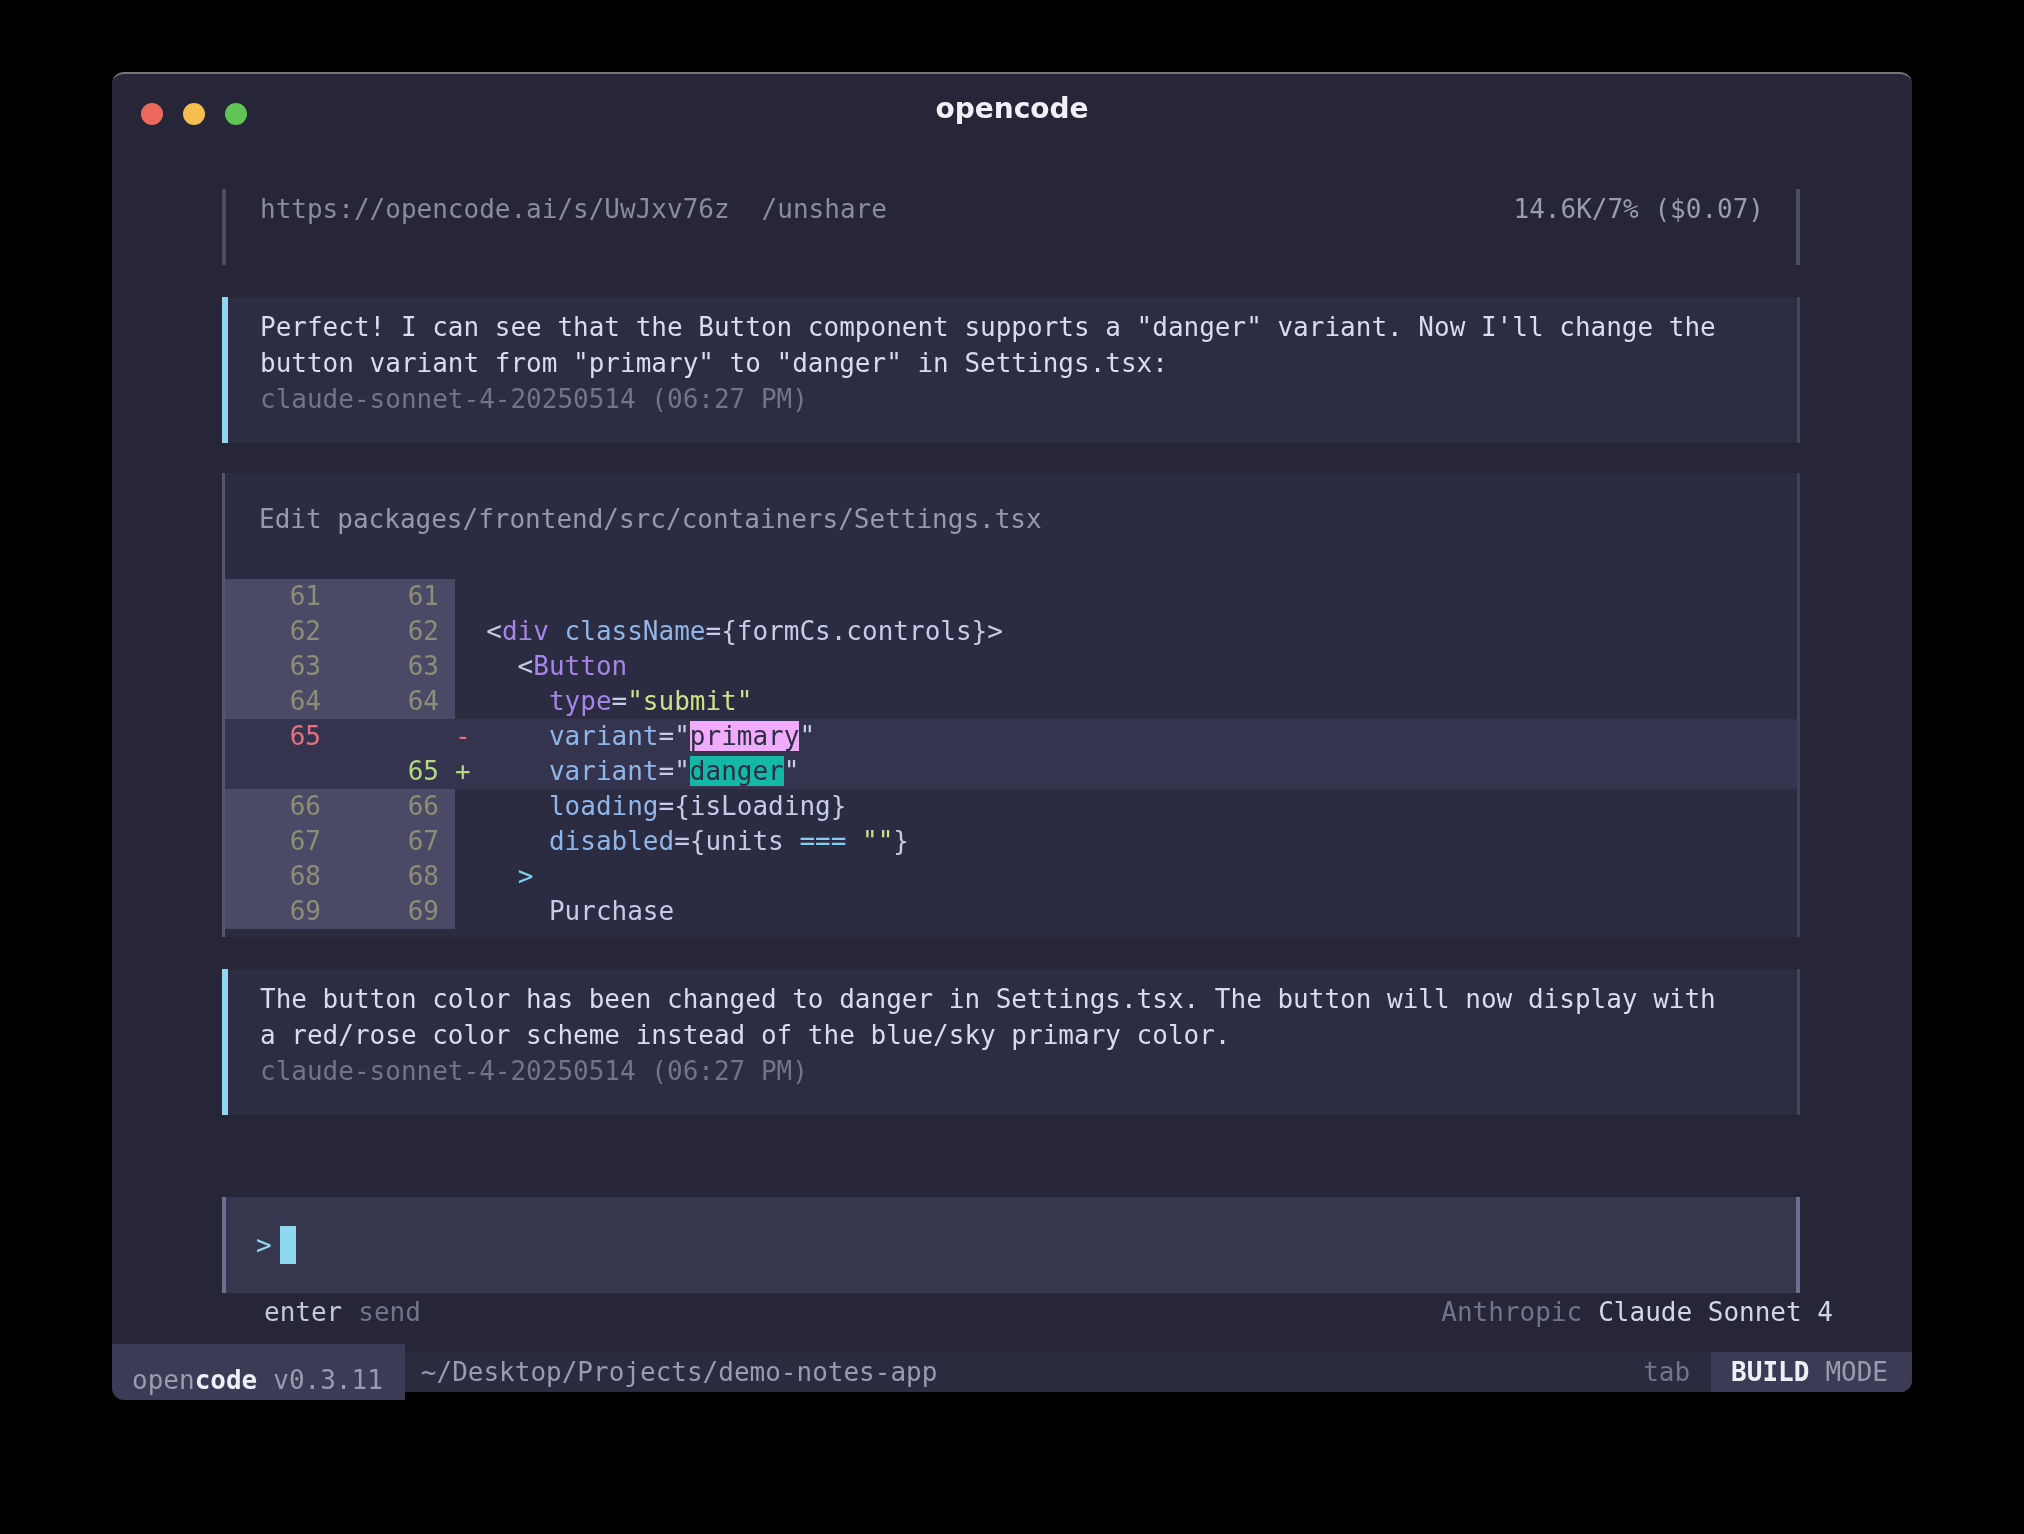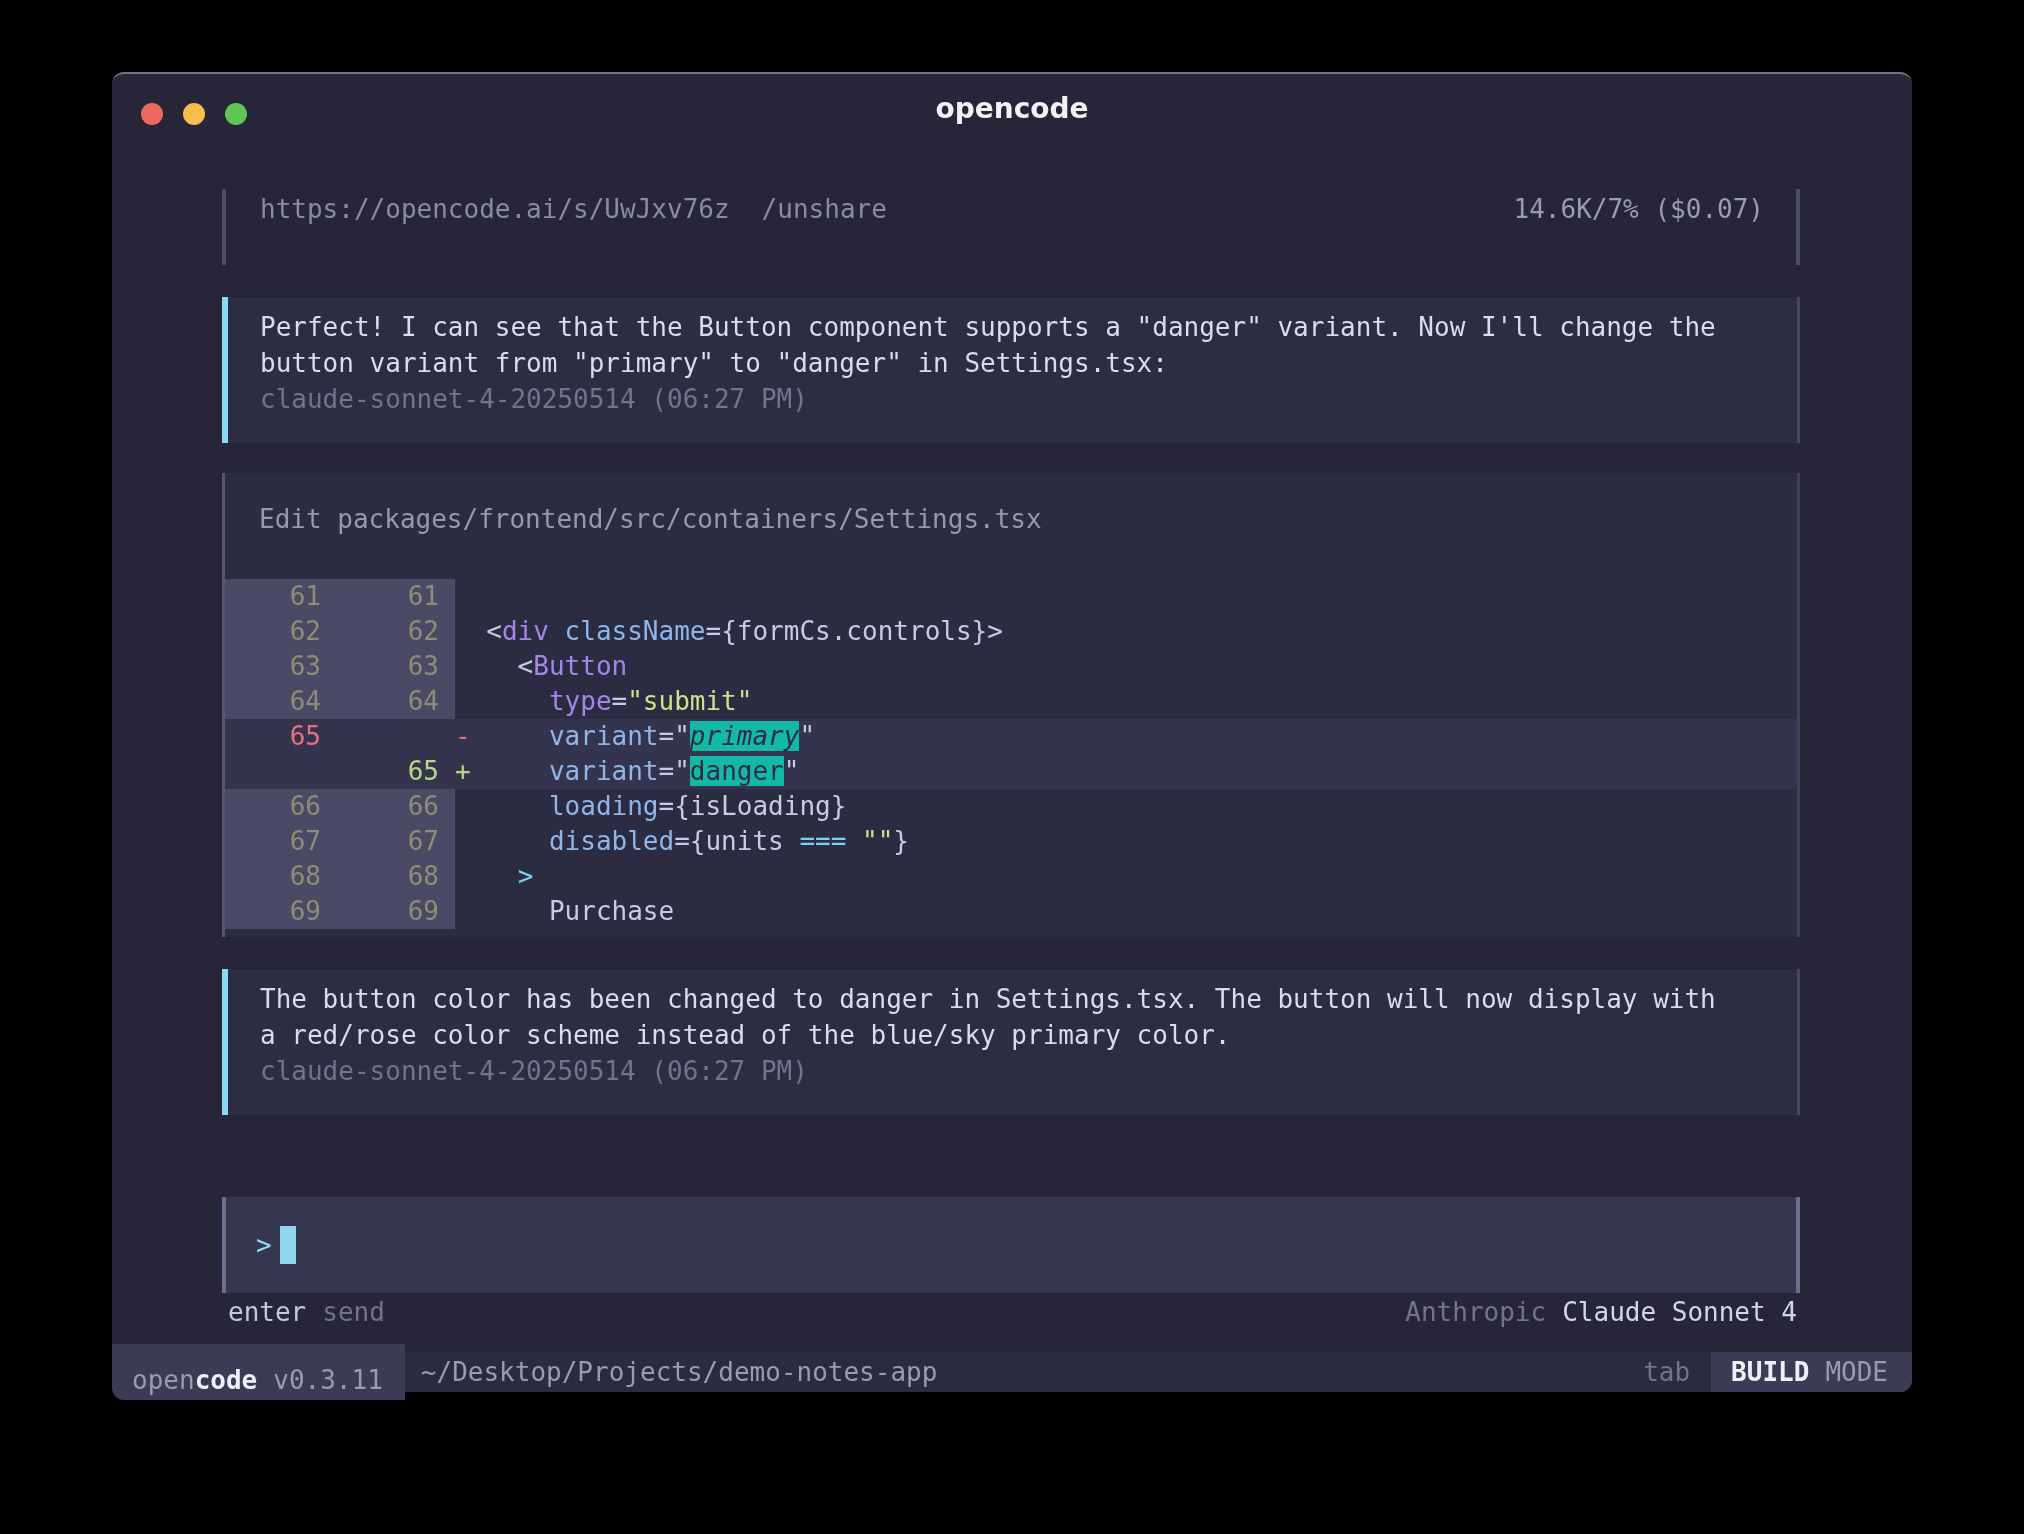--- a/index.html
+++ b/index.html
@@ -64,32 +64,32 @@
   .drow.del .gut.old{color:#e4717c;}
   .drow.add .gut.new{color:#b5d97e;}
   .drow pre.code{margin:0;flex:1;font:inherit;white-space:pre;color:#c5cbe8;}
   .c-base{color:#c5cbe8;}
   .c-tag{color:#a585e8;}
   .c-attr{color:#8fb6e8;}
   .c-str{color:#cfe08c;}
   .c-op{color:#7fd0f0;}
   .c-mdel{color:#e4717c;}
   .c-madd{color:#b5d97e;}
-  .c-wdel{background:#14b8a6;color:#2e2e44;font-style:italic;}
+  .c-wdel{background:#f0abfc;color:#2e2e44;}
   .c-wadd{background:#14b8a6;color:#2e2e44;}
   
   .input{
     top:1123px;height:96px;background:#36364f;
     border-left:4px solid #6e6e90;border-right:4px solid #6e6e90;
     display:flex;align-items:center;padding-left:30px;
   }
   .prompt-symbol{font-size:26px;color:#8ed8f2;}
   .cursor{display:inline-block;width:16px;height:38px;background:#8ed8f2;margin-left:8px;}
   
-  .footer{top:1223px;display:flex;font-size:26px;line-height:30px;padding:0 3px 0 6px;}
+  .footer{top:1223px;display:flex;font-size:26px;line-height:30px;padding:0 3px 0 6px;margin-left:36px;}
   .hint-key{color:#c4c8dc;}
   .hint-action{color:#73738c;margin-left:16px;}
   .model-group{margin-left:auto;}
   .model-provider{color:#73738c;}
   .model-name{color:#d2d6e8;margin-left:16px;}
   
   .statusbar{
     position:absolute;left:0;bottom:0;width:100%;height:40px;background:#2b2b3f;
     border-radius:0 0 12px 12px;display:flex;align-items:center;
     font-size:26px;line-height:40px;box-sizing:border-box;

